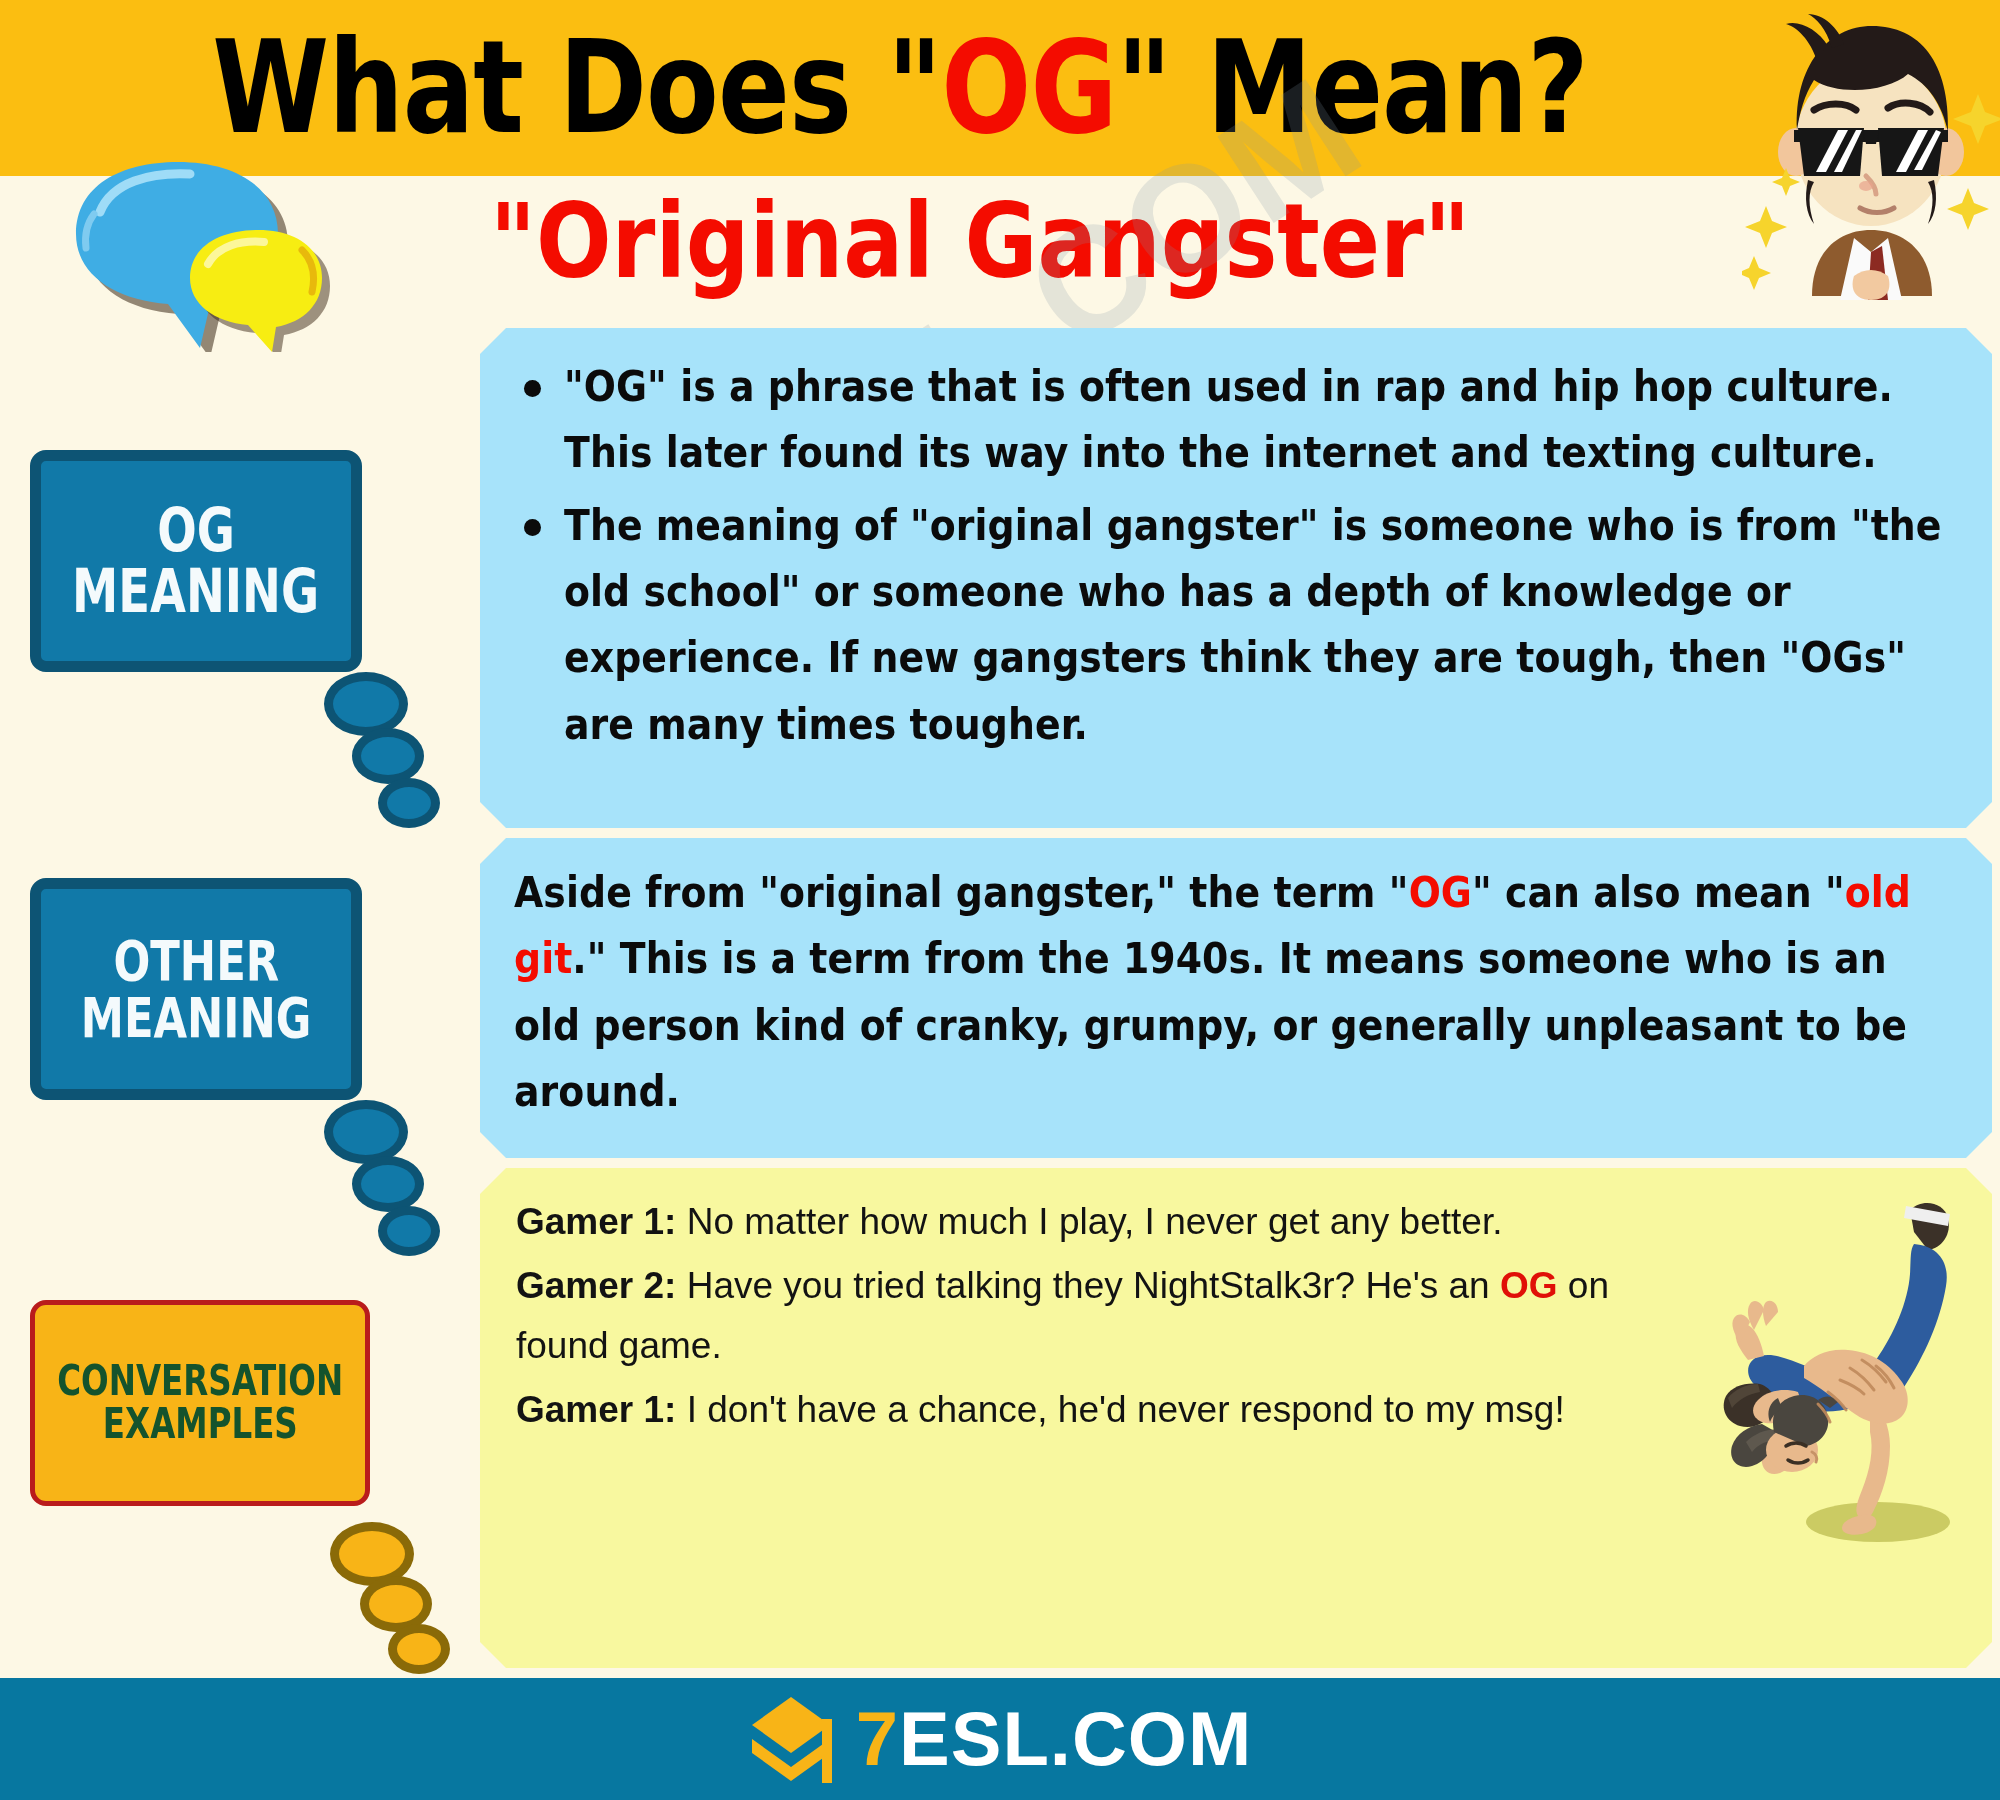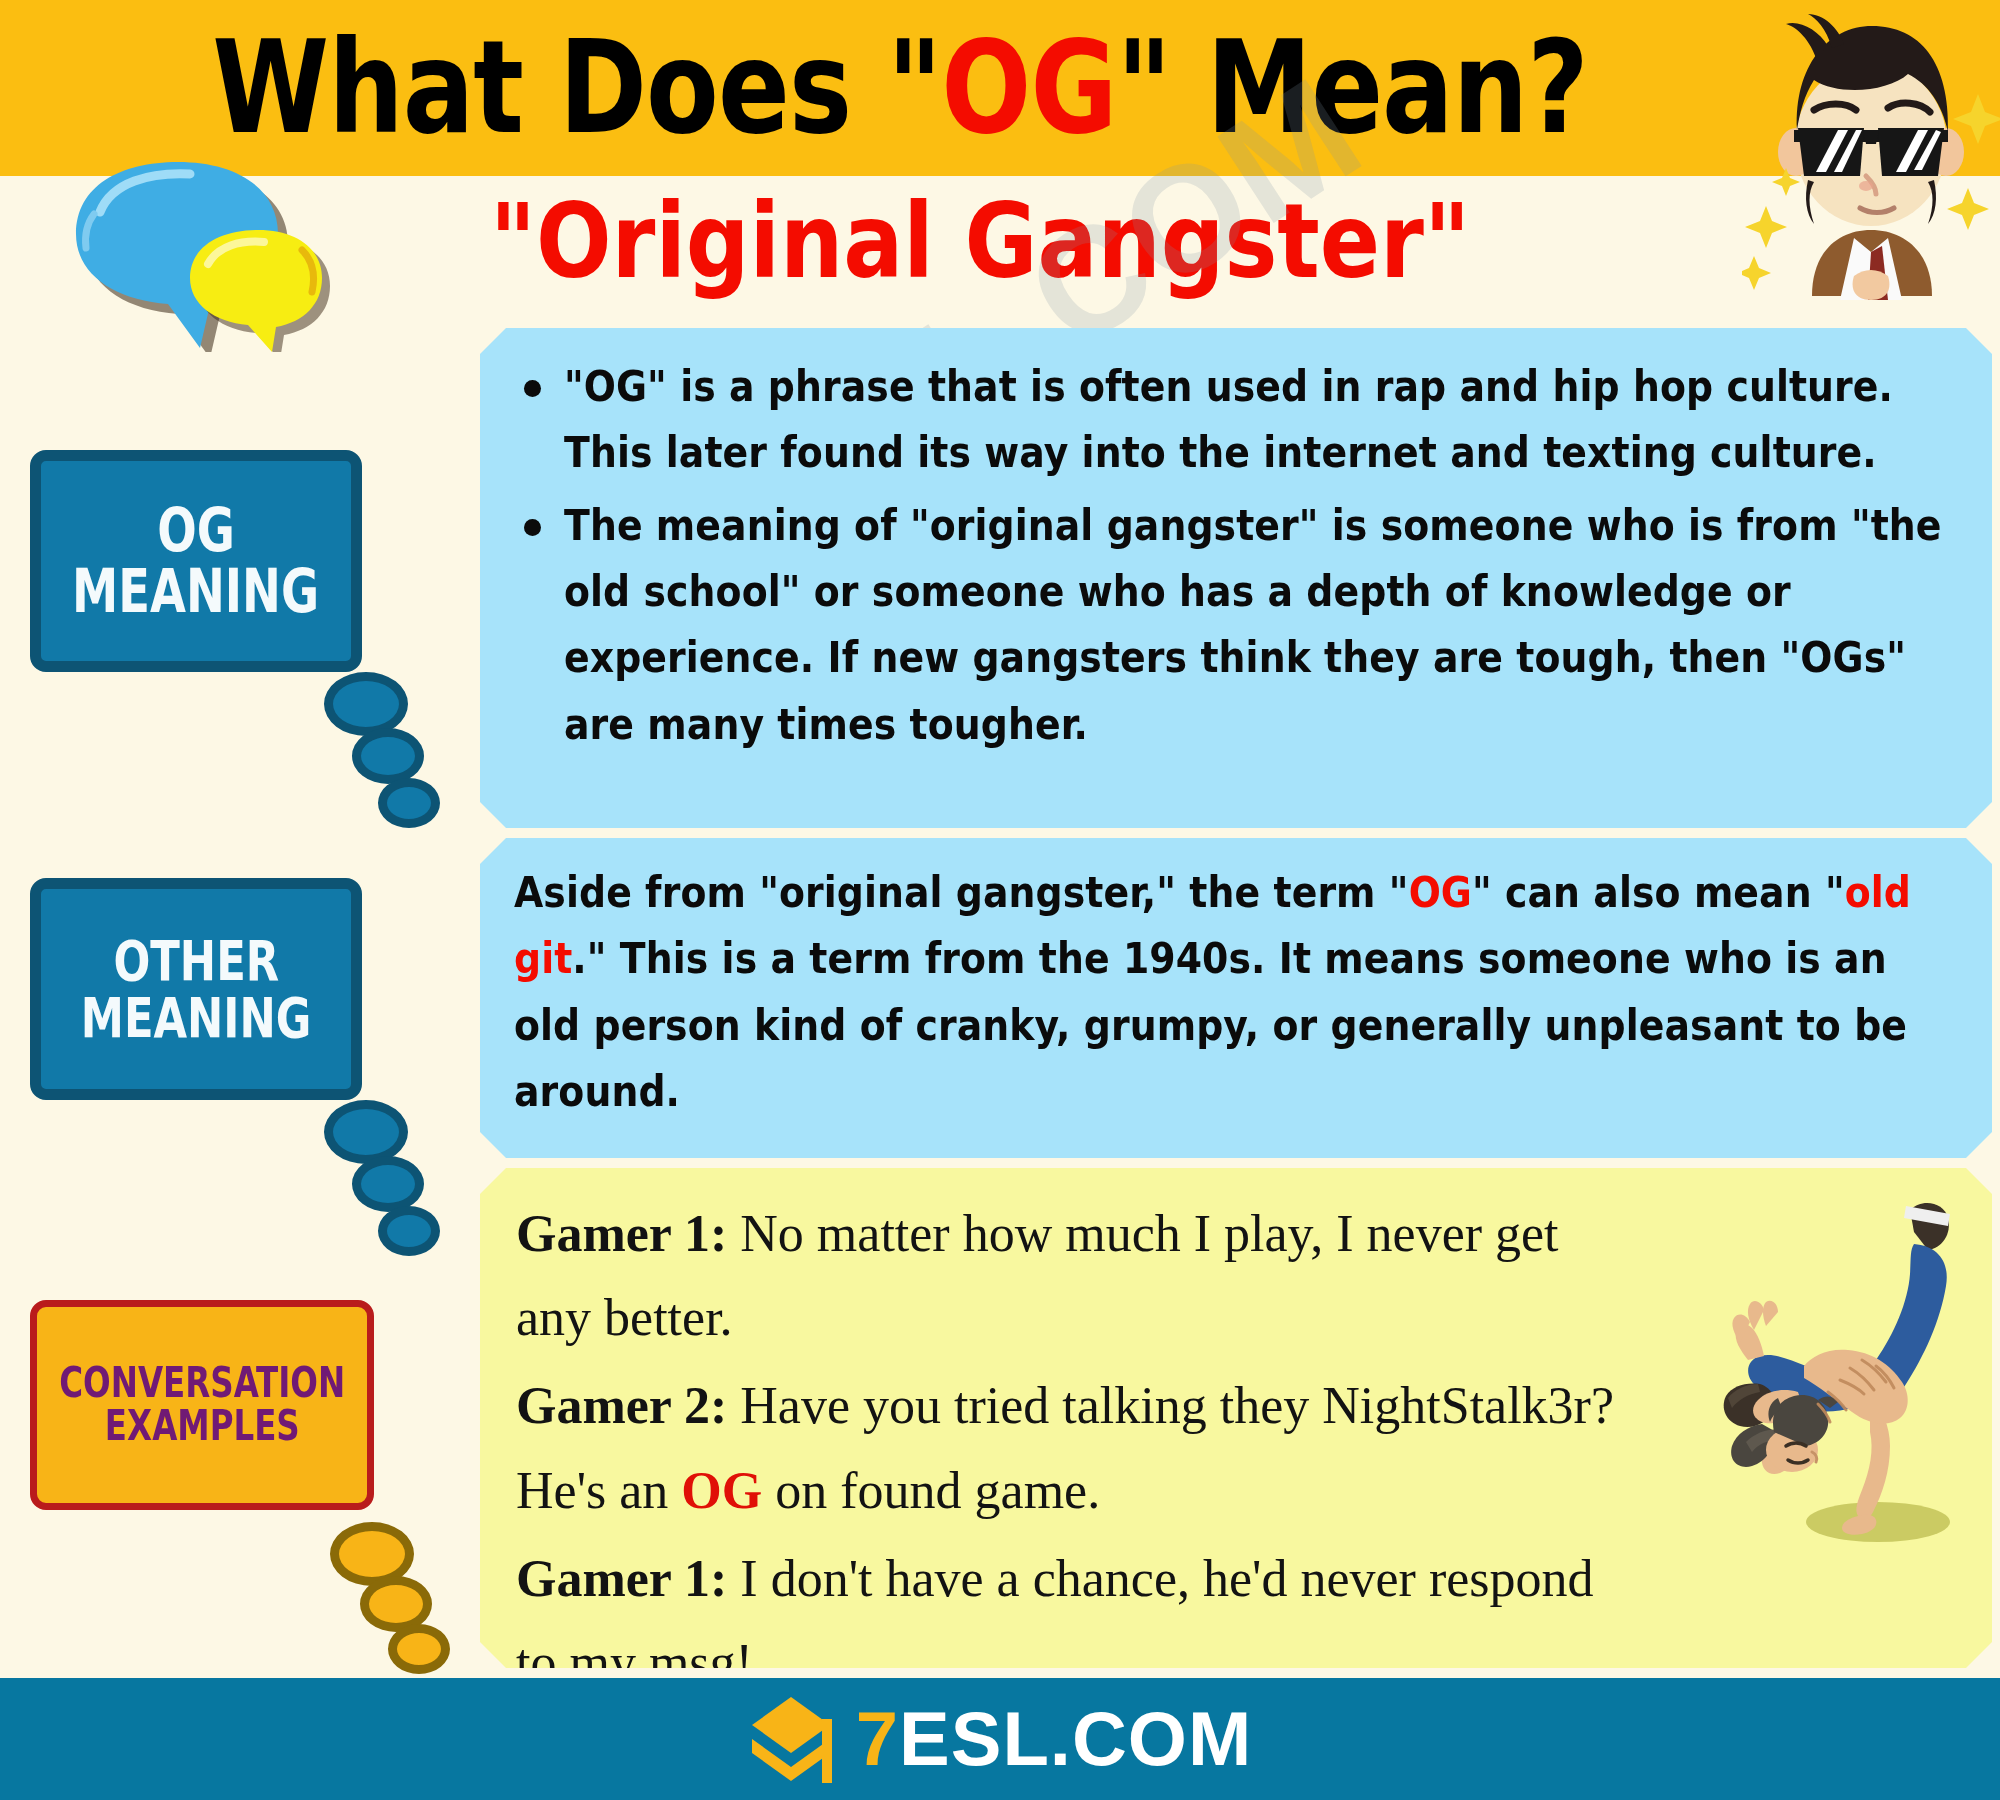--- a/index.html
+++ b/index.html
@@ -69,22 +69,22 @@
     z-index:12;
   }
   .label-box .ln{display:block;transform:scaleX(0.86);transform-origin:center;}
   .box-blue{
     background:#1179A8;
     border:11px solid #0D5474;
     color:#F4FAFC;
   }
   .box-gold{
     background:#F8B417;
-    border:7px solid #b91c1c;
-    color:#701a75;
+    border:5px solid #b91c1c;
+    color:#14532d;
   }
 
   #og-meaning-box{left:30px;top:450px;width:310px;height:200px;font-size:60px;}
   #other-meaning-box{left:30px;top:878px;width:310px;height:200px;font-size:56px;text-align:center;}
   #conversation-box{left:30px;top:1300px;width:330px;height:196px;font-size:42px;}
 
   
   .bubble{position:absolute;border-radius:50%;z-index:12;}
   .bub-blue{background:#1179A8;border:9px solid #0D5474;}
   .bub-gold{background:#F8B417;border:9px solid #8A6A08;}
@@ -117,23 +117,23 @@
   ul.bullets li::before{
     content:"";position:absolute;left:-34px;top:26px;
     width:17px;height:17px;border-radius:50%;background:#0B0B0B;
   }
 
   .other-body{padding:22px 34px 0 34px;}
 
   
   .conv-body{
     padding:24px 40px 0 36px;
-    font-family:Liberation Serif, serif;
+    font-family:Liberation Sans, sans-serif;
     font-weight:400;
-    font-size:52px;
+    font-size:37px;
     line-height:1.62;
     color:#131313;
   }
   .conv-body p{margin:0 0 4px 0;max-width:1120px;}
   .conv-body .who{font-weight:bold;}
   .conv-body .red{color:#E01007;font-weight:bold;}
 
   
   .footer{
     position:absolute;left:0;top:1678px;width:2000px;height:122px;

